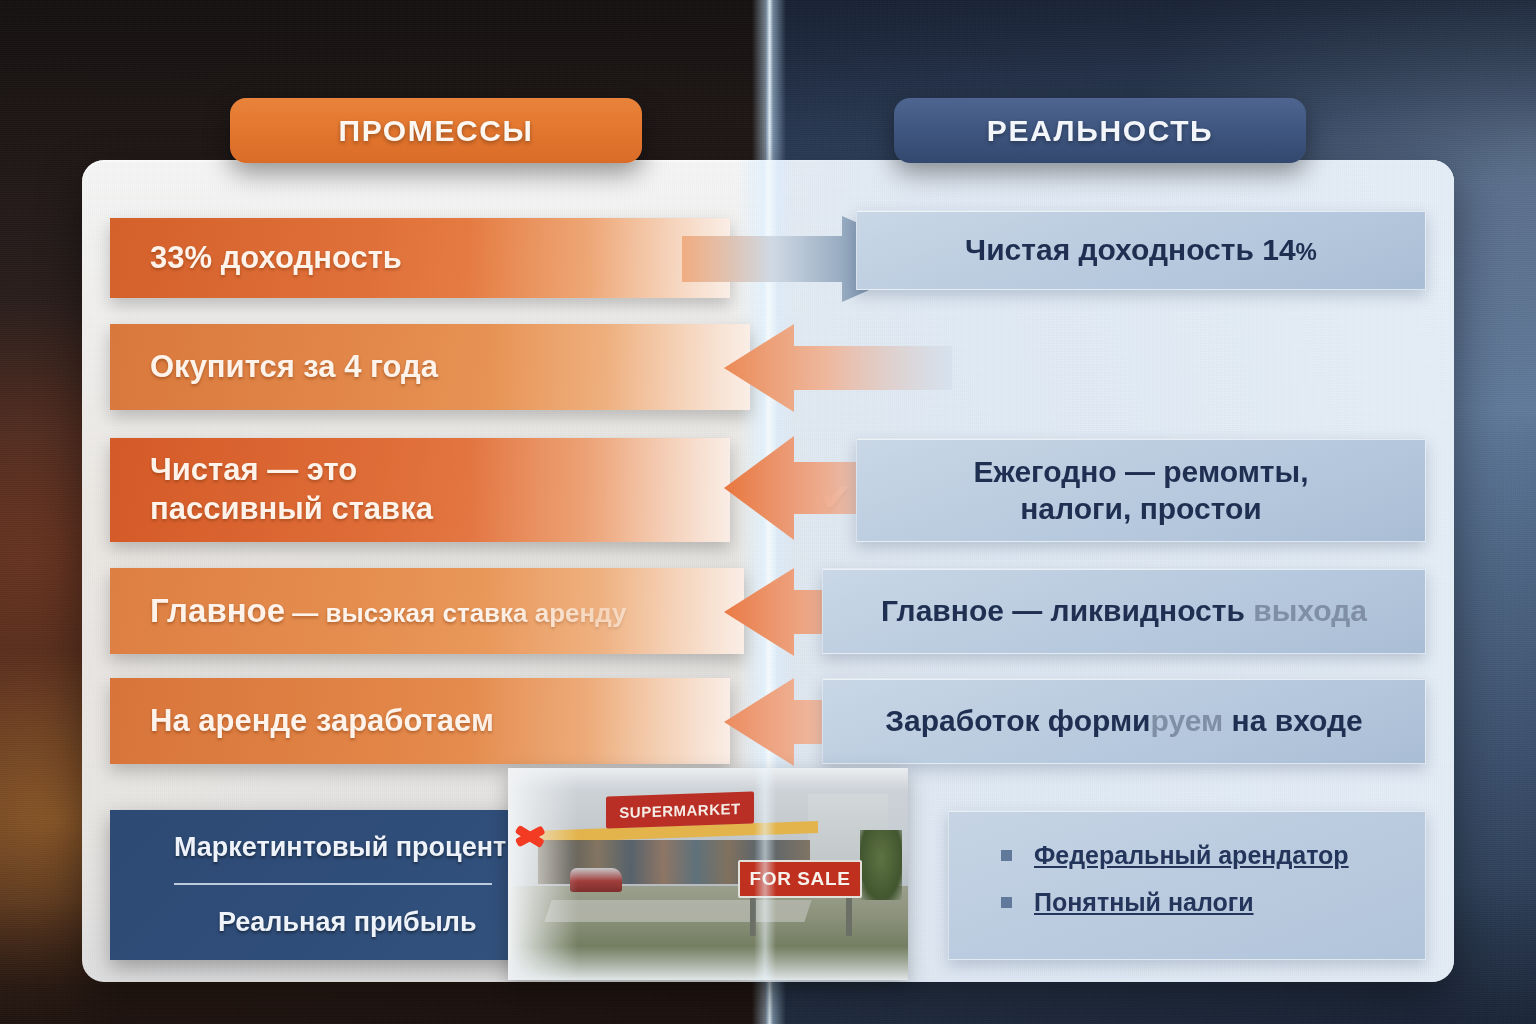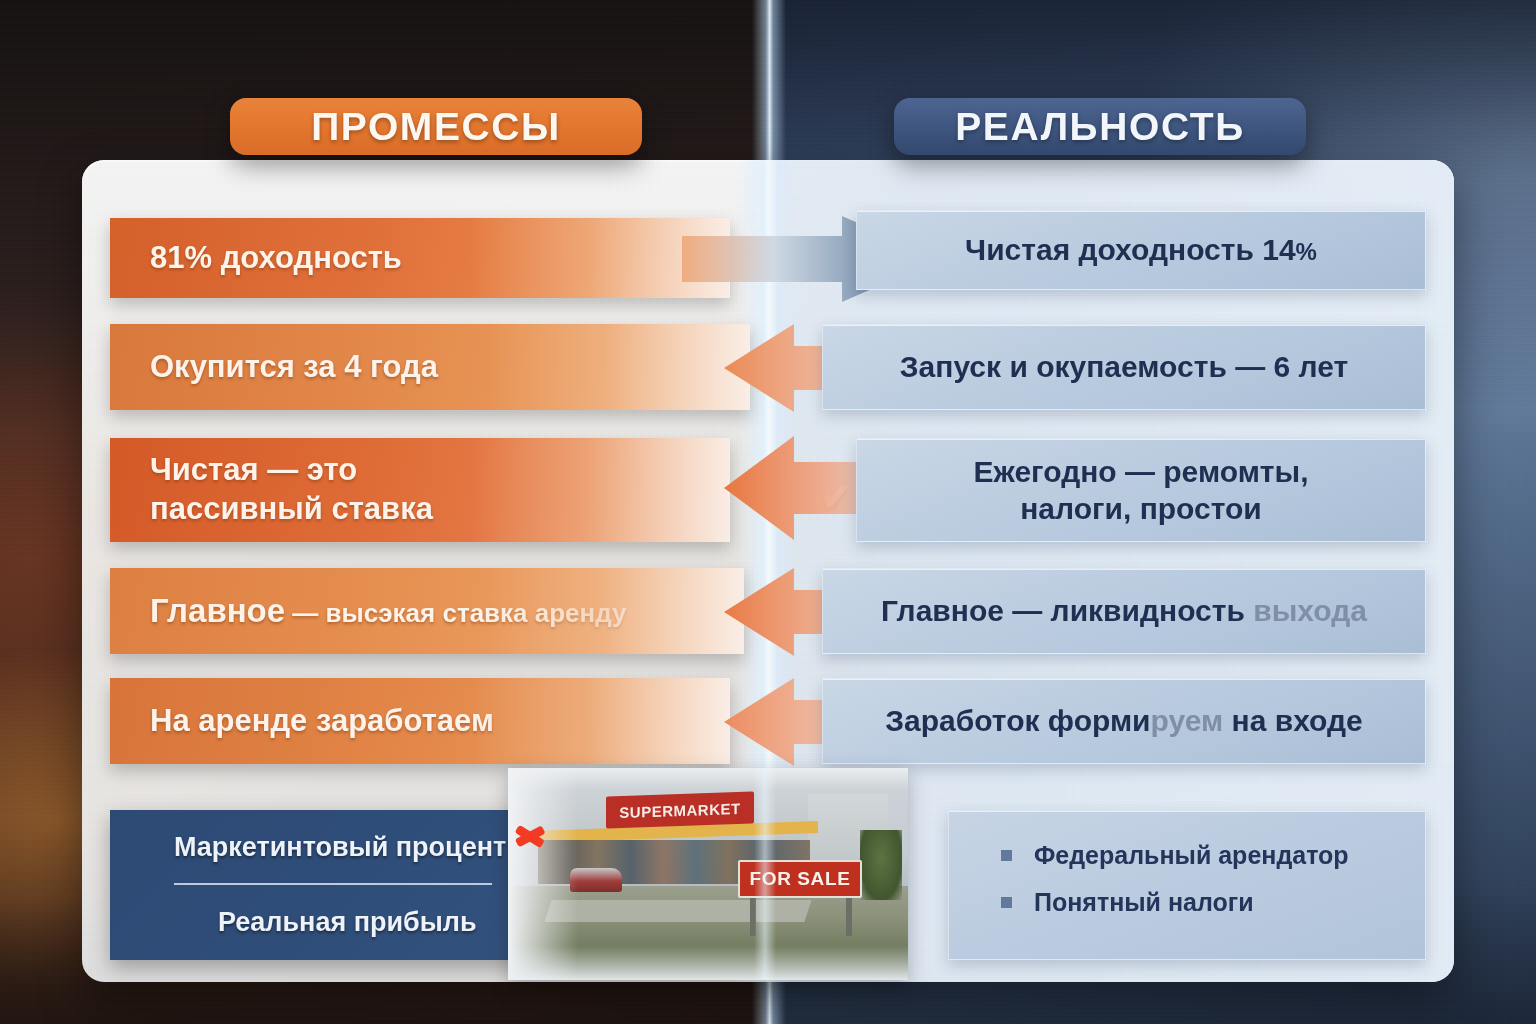--- a/index.html
+++ b/index.html
@@ -96,27 +96,27 @@
     opacity: 0.5;
     background-image:
       repeating-linear-gradient(0deg, rgba(120,120,120,0.05) 0 1px, rgba(255,255,255,0.05) 1px 2px),
       repeating-linear-gradient(90deg, rgba(120,120,120,0.045) 0 1px, rgba(255,255,255,0.045) 1px 2px);
     pointer-events: none;
   }
 
   
   .pill {
     position: absolute;
-    height: 57px;
+    height: 65px;
     border-radius: 16px;
     display: flex;
     align-items: center;
     justify-content: center;
     color: #fdf7f2;
-    font-size: 39px;
+    font-size: 30px;
     font-weight: bold;
     letter-spacing: 1.6px;
     box-shadow: 0 10px 26px rgba(0,0,0,0.40);
     text-shadow: 0 2px 4px rgba(0,0,0,0.33);
   }
   .pill-left {
     left: 230px; top: 98px; width: 412px;
     background: linear-gradient(180deg, #e8833b 0%, #e4772f 48%, #d96c27 100%);
   }
   .pill-right {
@@ -218,20 +218,21 @@
     right: 28px; top: 650px;
     width: 478px; height: 150px;
     background: linear-gradient(160deg, #c6d4e4 0%, #bccce0 45%, #b1c4da 100%);
     border: 1px solid rgba(255,255,255,0.5);
     box-shadow: 0 6px 14px rgba(40,60,90,0.22), 0 1px 0 rgba(255,255,255,0.6) inset;
     box-sizing: border-box;
     padding: 30px 0 0 52px;
     color: #23355a;
     font-size: 25px;
     font-weight: bold;
+    text-decoration: underline;
   }
   .r-bullets .bitem {
     display: flex;
     align-items: center;
     margin-bottom: 18px;
   }
   .r-bullets .bsq {
     width: 11px; height: 11px;
     background: #61799a;
     margin-right: 22px;
@@ -365,21 +366,21 @@
   <div class="bg-right-dark"></div>
   <div class="seam"></div>
   <div class="bg-noise"></div>
 
   <div class="card">
     <div class="card-tint-right"></div>
     <div class="card-seam"></div>
     <div class="card-texture"></div>
 
     <div class="l-row lr1 fade">
-      <span class="l-text">81% доходность</span>
+      <span class="l-text">33% доходность</span>
     </div>
 
     <div class="l-row lr2 fade">
       <span class="l-text">Окупится за 4 года</span>
     </div>
 
     <div class="l-row lr3 fade">
       <span class="l-text">
         <span>Чистая — это</span><br>
         <span>пассивный ставка</span>
@@ -467,23 +468,20 @@
         </defs>
         <path d="M230,26 L72,26 L72,4 L2,48 L72,92 L72,70 L230,70 Z" fill="url(#ga5)"></path>
       </svg>
     </div>
     <div class="check" style="left:740px; top:780px;">✔</div>
 
     <div class="r-row rr1">
       <span><span>Чистая доходность 14</span><span style="font-size:24px;">%</span></span>
     </div>
 
-    <div class="r-row rr2">
-      <span>Запуск и окупаемость — 6 лет</span>
-    </div>
 
     <div class="r-row rr4">
       <span><span>Главное — ликвидность </span><span class="muted">выхода</span></span>
     </div>
 
     <div class="r-row rr3">
       <span>
         <span>Ежегодно — ремомты,</span><br>
         <span>налоги, простои</span>
       </span>

